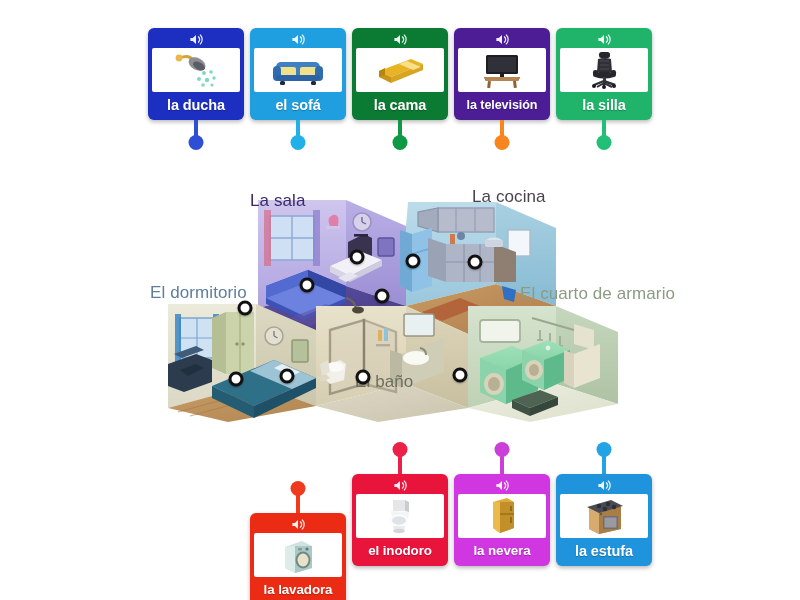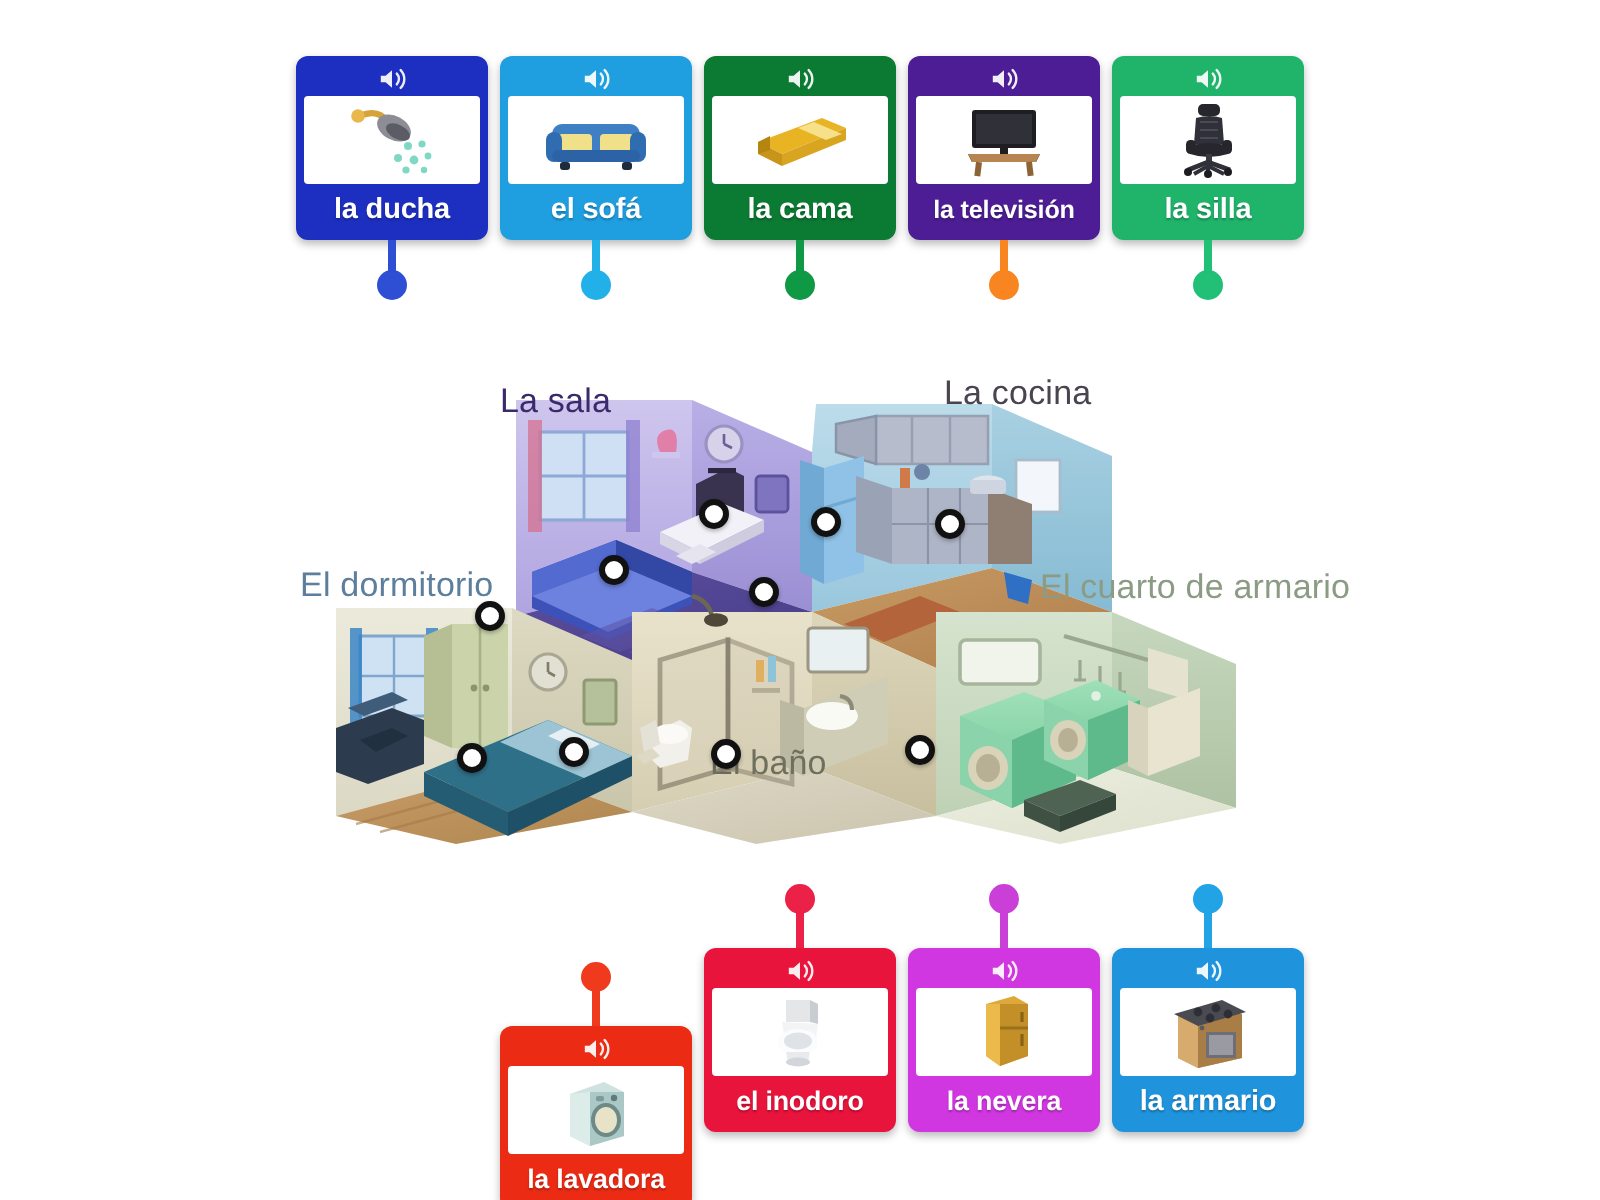--- a/index.html
+++ b/index.html
@@ -527,20 +527,20 @@
         <path d="M6 11 L30 4 L42 10 L18 17 Z" fill="#4a4a52"></path>
         <circle cx="18" cy="10" r="2.2" fill="#2e2e36"></circle>
         <circle cx="27" cy="8" r="2.2" fill="#2e2e36"></circle>
         <circle cx="24" cy="13" r="2.2" fill="#2e2e36"></circle>
         <circle cx="33" cy="11" r="2.2" fill="#2e2e36"></circle>
         <rect x="22" y="20" width="15" height="13" fill="#6e6e76"></rect>
         <rect x="23.5" y="21.5" width="12" height="10" fill="#9a9aa2"></rect>
         <circle cx="20" cy="18" r="1.2" fill="#5a5a62"></circle>
       </svg>
     </div>
-    <div class="clabel">la armario</div>
+    <div class="clabel">la estufa</div>
     <div class="pin up">
       <div class="stem" style="background:#22a3e6;"></div>
         <div class="knob" style="background:#22a3e6;"></div>
     </div>
   </div>
 
 </div>
 
 </body></html>

